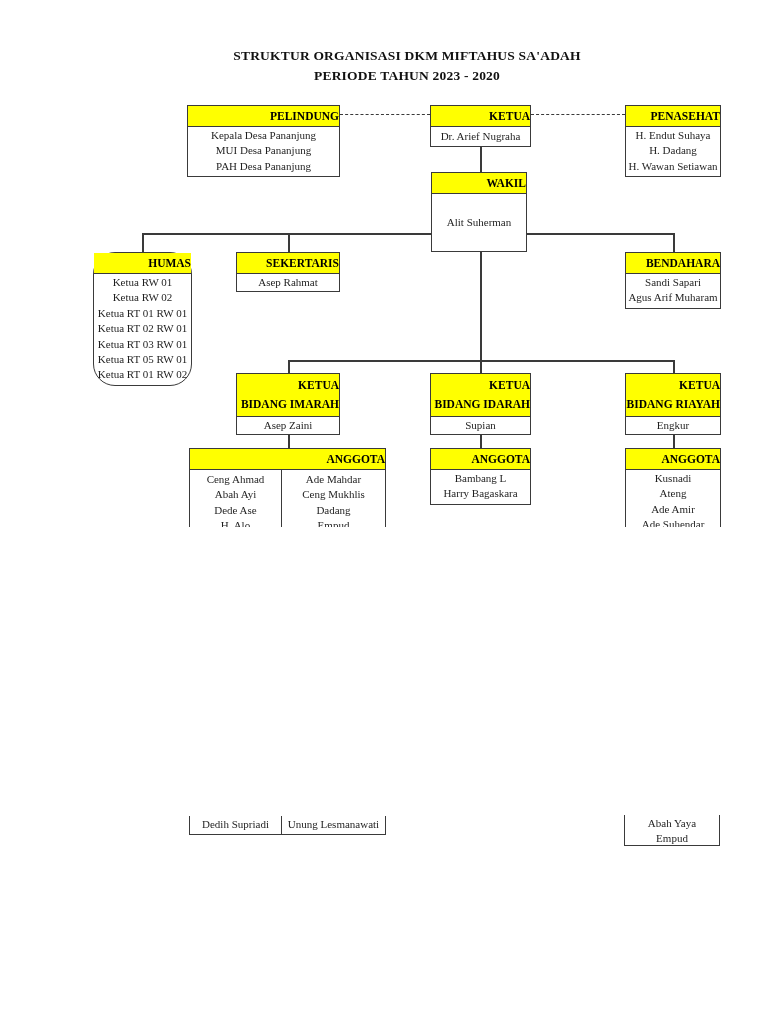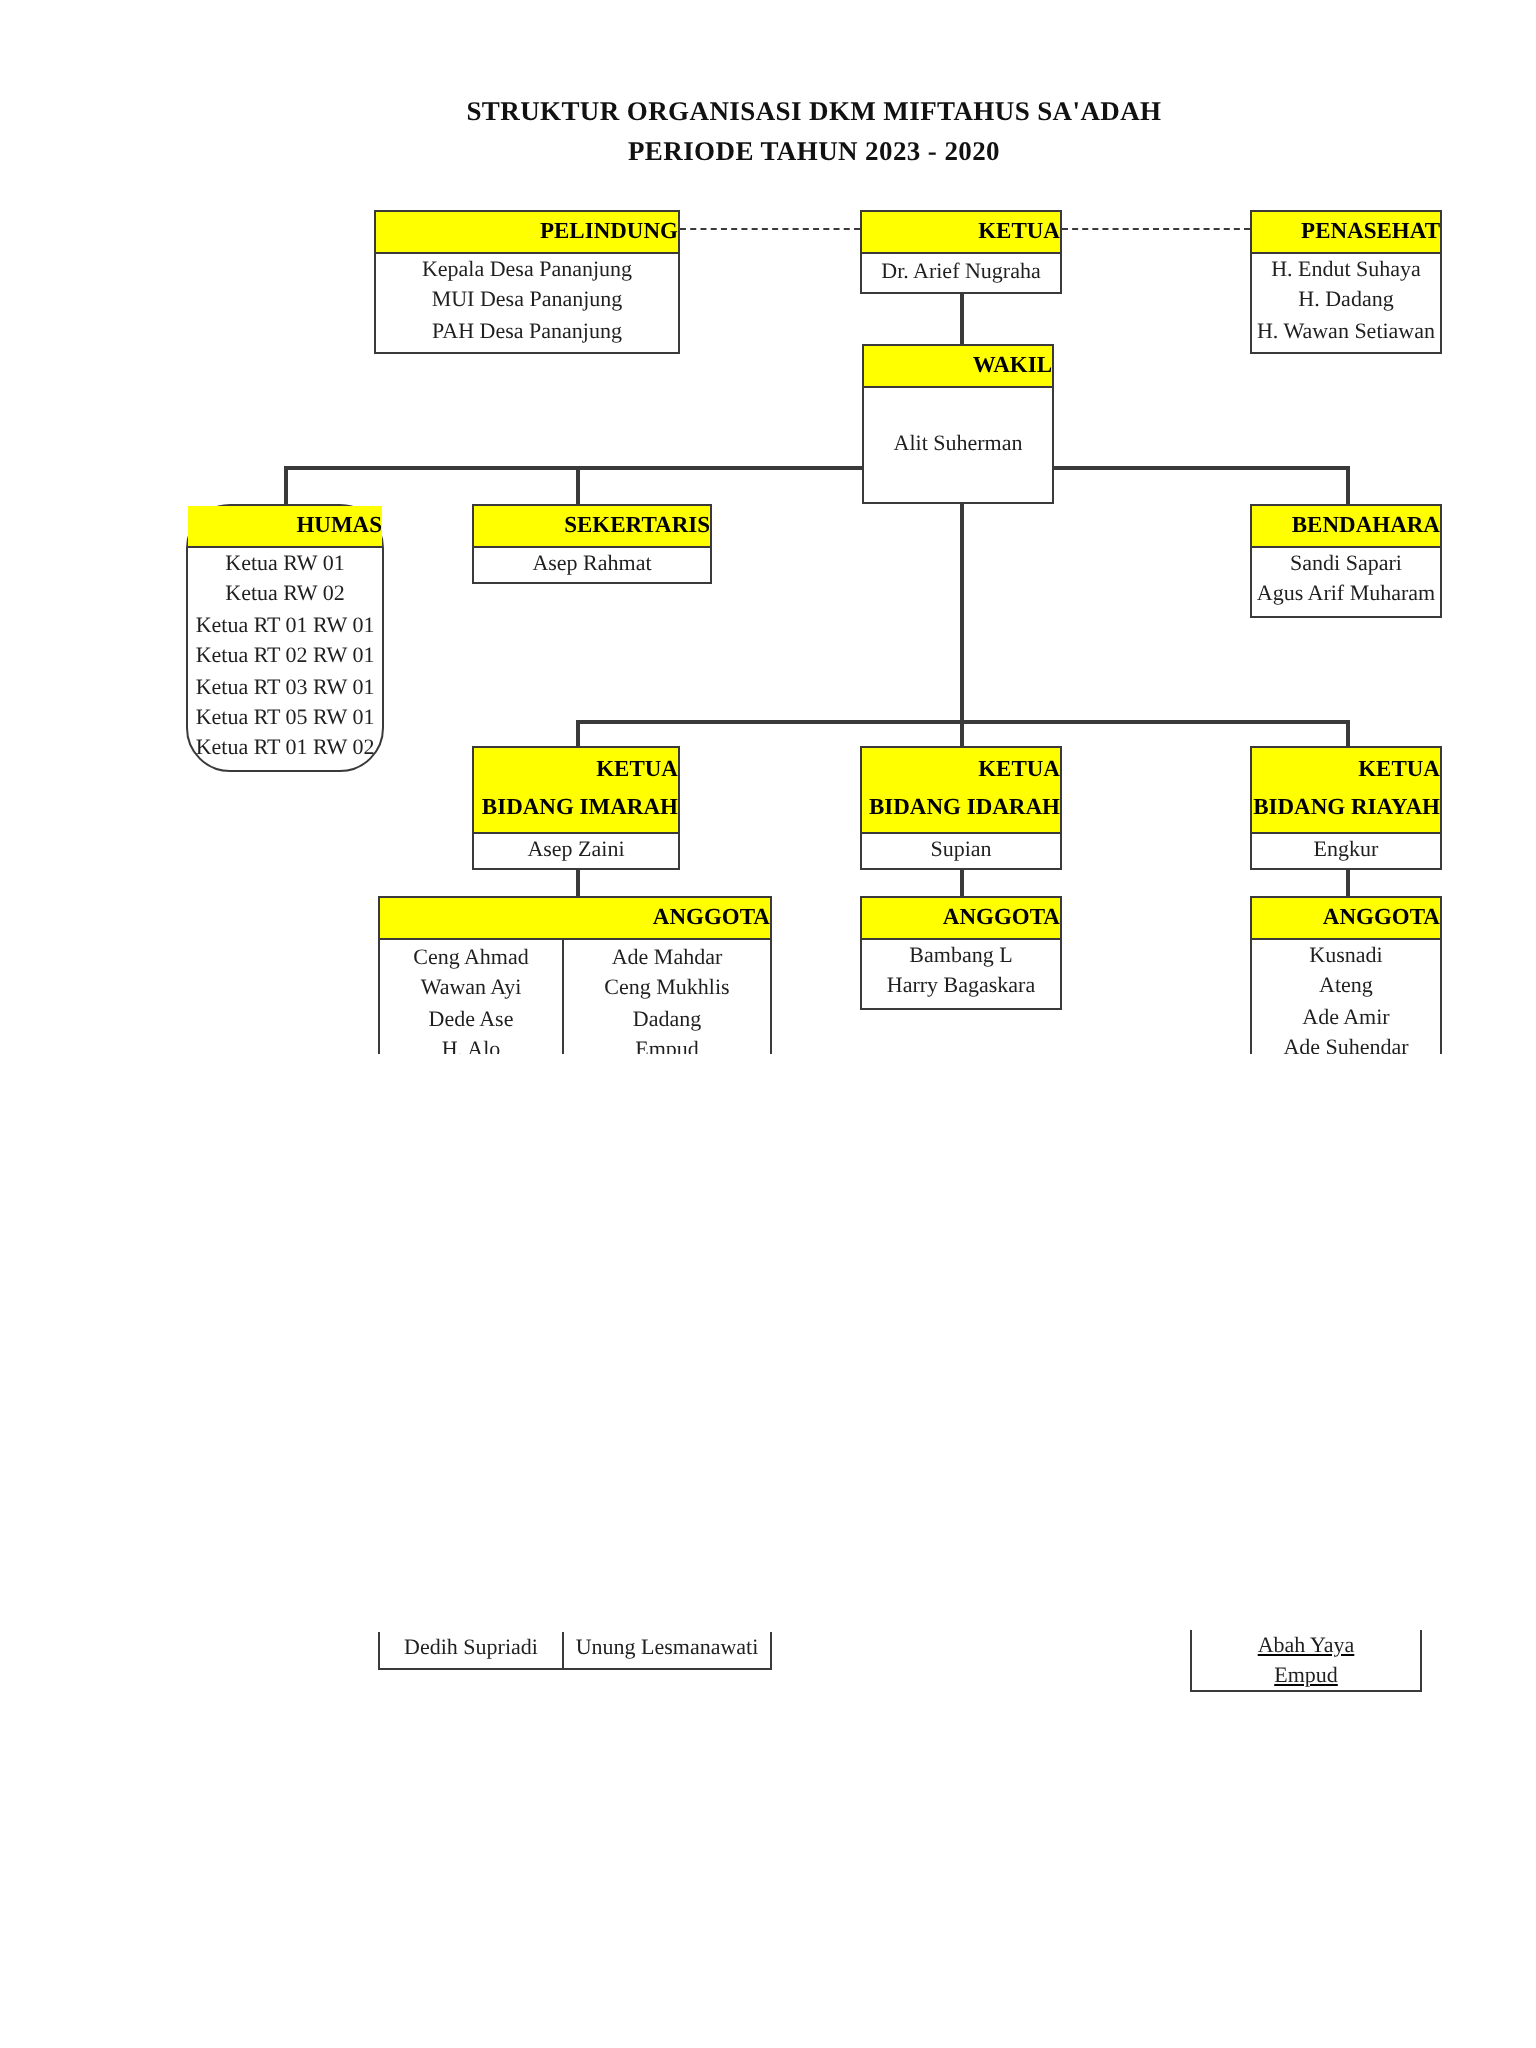--- a/index.html
+++ b/index.html
@@ -103,21 +103,21 @@
     <div class="member">Ketua RW 01</div>
     <div class="member">Ketua RW 02</div>
     <div class="member">Ketua RT 01 RW 01</div>
     <div class="member">Ketua RT 02 RW 01</div>
     <div class="member">Ketua RT 03 RW 01</div>
     <div class="member">Ketua RT 05 RW 01</div>
     <div class="member">Ketua RT 01 RW 02</div>
   </div>
 </div>
 
-<div class="box" style="left:236px;top:252px;width:120px;">
+<div class="box" style="left:236px;top:252px;width:104px;">
   <div class="box-header">SEKERTARIS</div>
   <div class="box-body" style="padding:1px 0;">
     <div class="member">Asep Rahmat</div>
   </div>
 </div>
 
 <div class="box" style="left:625px;top:252px;width:96px;">
   <div class="box-header">BENDAHARA</div>
   <div class="box-body">
     <div class="member">Sandi Sapari</div>
@@ -153,21 +153,21 @@
   <div class="box-body" style="padding:1px 0;">
     <div class="member">Engkur</div>
   </div>
 </div>
 
 <div class="box cut" style="left:189px;top:448px;width:197px;height:79px;">
   <div class="box-header">ANGGOTA</div>
   <div class="cols" style="height:59px;">
     <div class="col" style="width:91px;padding-top:2px;">
       <div class="member">Ceng Ahmad</div>
-      <div class="member">Wawan Ayi</div>
+      <div class="member">Abah Ayi</div>
       <div class="member">Dede Ase</div>
       <div class="member">H. Alo</div>
     </div>
     <div class="col right" style="width:103px;padding-top:2px;">
       <div class="member">Ade Mahdar</div>
       <div class="member">Ceng Mukhlis</div>
       <div class="member">Dadang</div>
       <div class="member">Empud</div>
     </div>
   </div>
@@ -193,16 +193,16 @@
 
 <div class="contbox cols" style="left:189px;top:816px;width:197px;height:19px;">
   <div class="col" style="width:91px;">
     <div class="member" style="line-height:16px;">Dedih Supriadi</div>
   </div>
   <div class="col right" style="width:103px;">
     <div class="member" style="line-height:16px;">Unung Lesmanawati</div>
   </div>
 </div>
 
-<div class="contbox" style="left:595px;top:815px;width:116px;height:31px;text-decoration:underline;">
+<div class="contbox" style="left:624px;top:815px;width:96px;height:31px;">
   <div class="member" style="line-height:14.5px;padding-top:1px;">Abah Yaya</div>
   <div class="member" style="line-height:14.5px;">Empud</div>
 </div>
 
 </body></html>

